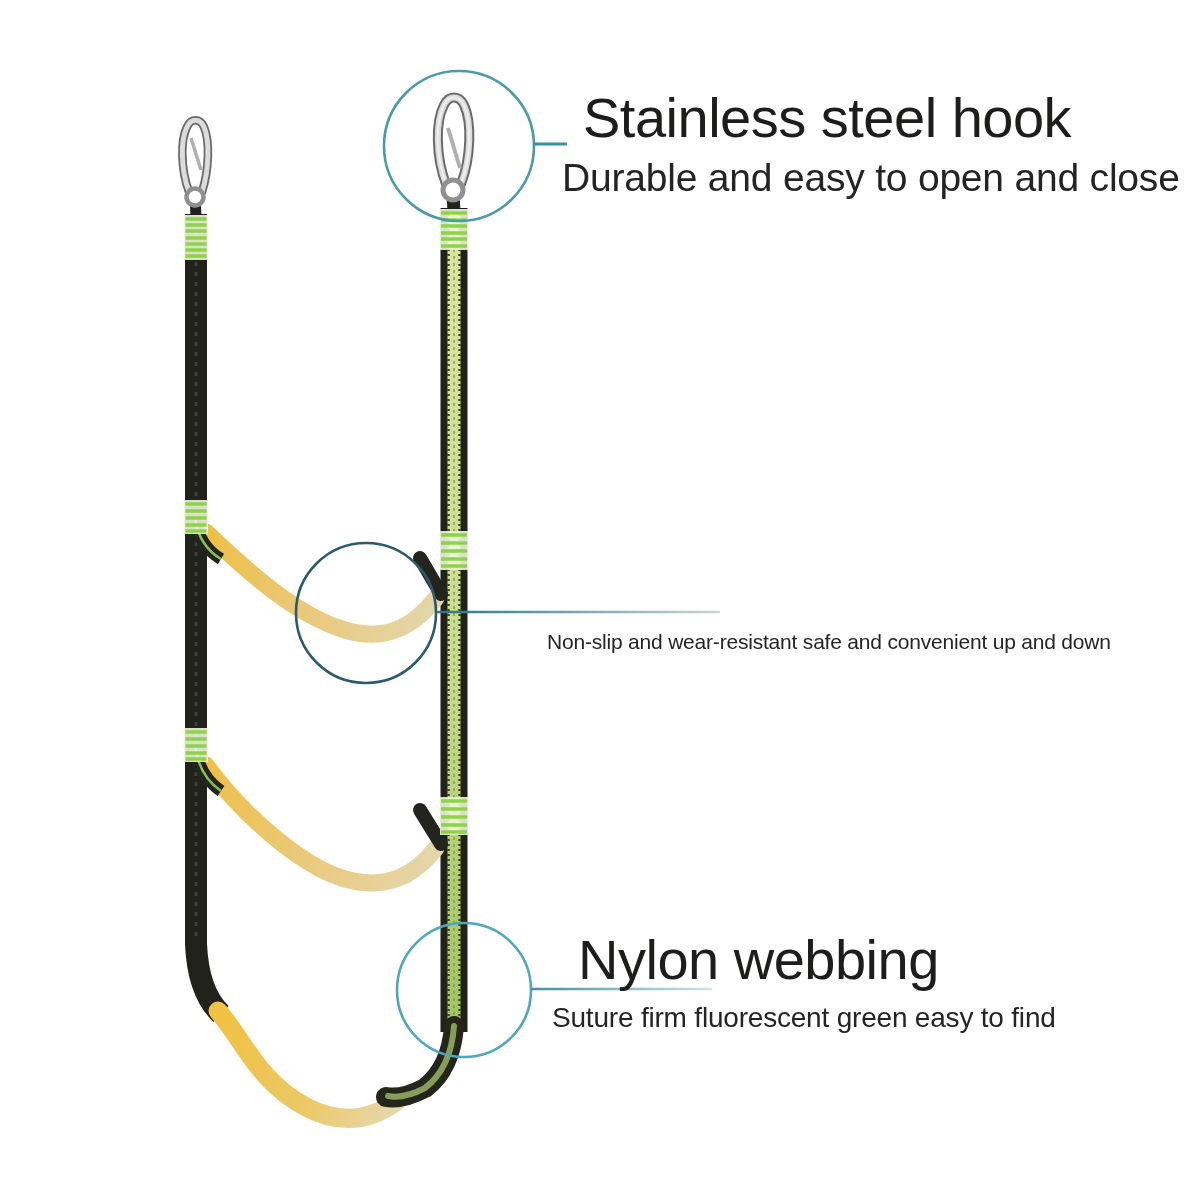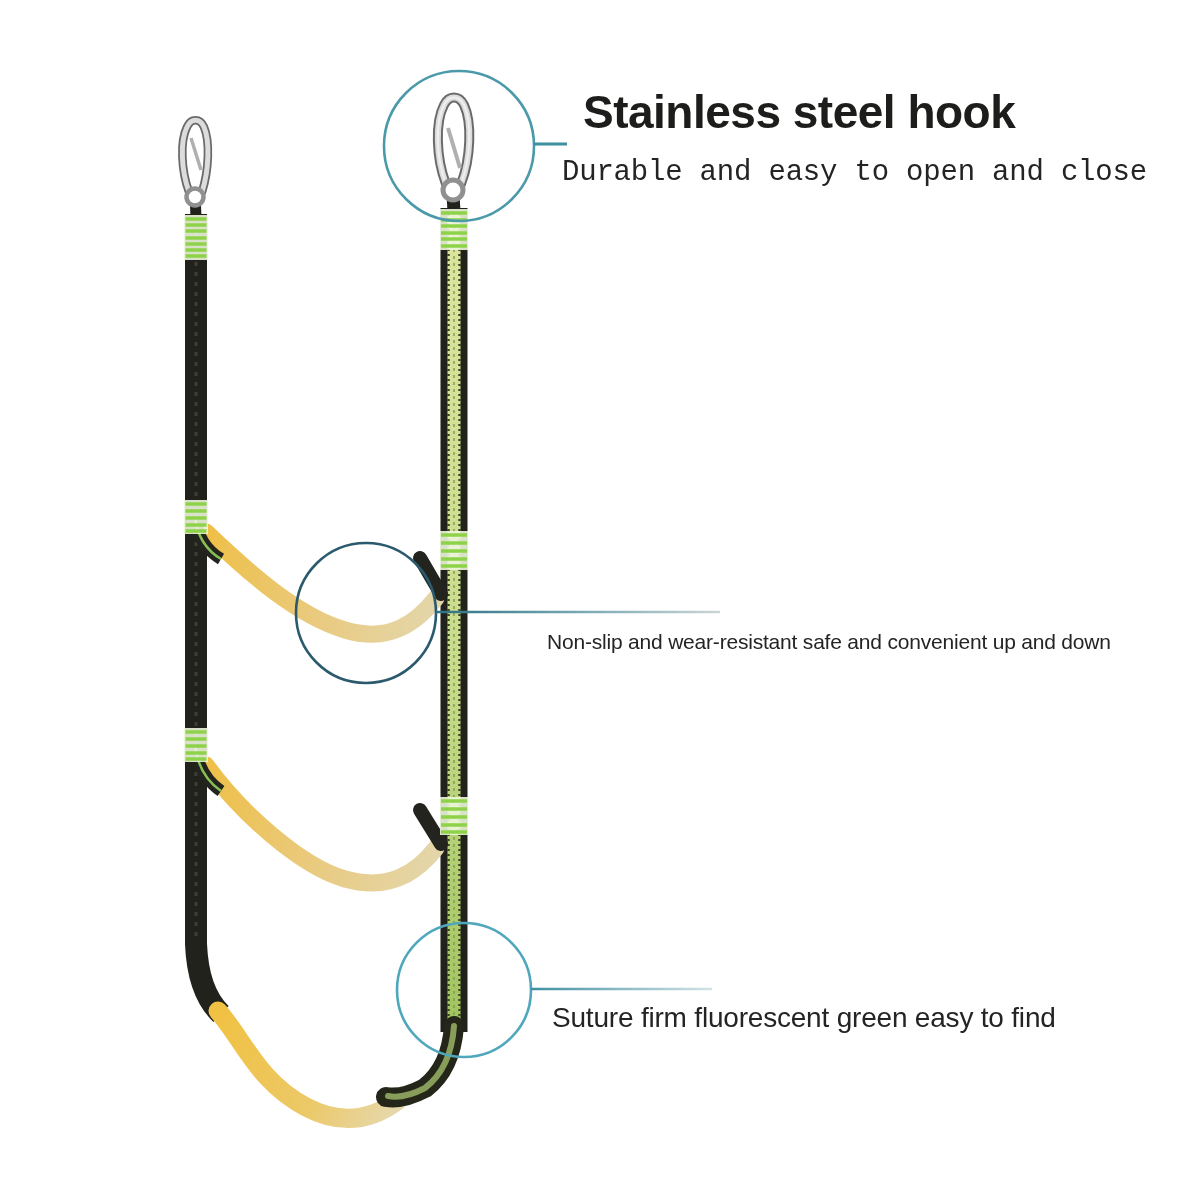--- a/index.html
+++ b/index.html
@@ -15,30 +15,30 @@
   html,body{margin:0;padding:0;}
   body{
     width:1200px;height:1200px;
     background:var(--page-background,#fff);
     font-family:"Liberation Sans", sans-serif;
   }
   .canvas{position:relative;width:1200px;height:1200px;overflow:hidden;background:var(--page-background,#fff);}
   .illustration-svg{position:absolute;left:0;top:0;width:1200px;height:1200px;}
   .callout-title{
     position:absolute;
-    font-size:46px;line-height:1.15;letter-spacing:-0.5px;
+    font-size:56px;line-height:1.15;letter-spacing:-0.5px;
     color:var(--heading-text,#1d1d1b);
-    white-space:nowrap;font-weight:700;
+    white-space:nowrap;font-weight:400;
   }
   .callout-desc{
     position:absolute;
     color:var(--description-text,#242424);
     white-space:nowrap;font-weight:400;letter-spacing:-0.2px;
   }
-  .desc-1{left:562px;top:156px;font-size:29px;font-family:Liberation Mono, monospace;}
+  .desc-1{left:562px;top:156px;font-size:39px;}
   .title-1{left:583px;top:86px;}
   .title-2{left:584px;top:546px;}
   .desc-2{left:547px;top:630px;font-size:21px;text-align:right;}
   .title-3{left:578px;top:928px;}
   .desc-3{left:552px;top:1002px;font-size:28px;}
 </style>
 </head>
 <body>
 
 <div class="canvas">
@@ -159,15 +159,16 @@
       <circle cx="464" cy="990" r="67" style="stroke:var(--callout-circle-bottom,#4fa7bd)" stroke-width="2.6"></circle>
       <line x1="531" y1="989" x2="712" y2="989" stroke="url(#gradLeader3)" stroke-width="2.6"></line>
     </g>
   </svg>
 
   <div class="callout-title title-1">Stainless steel hook</div>
   <div class="callout-desc desc-1">Durable and easy to open and close</div>
 
   <div class="callout-desc desc-2">Non-slip and wear-resistant safe and convenient up and down</div>
 
+  <div class="callout-title title-3">Nylon webbing</div>
   <div class="callout-desc desc-3">Suture firm fluorescent green easy to find</div>
 
 </div>
 
 </body></html>

